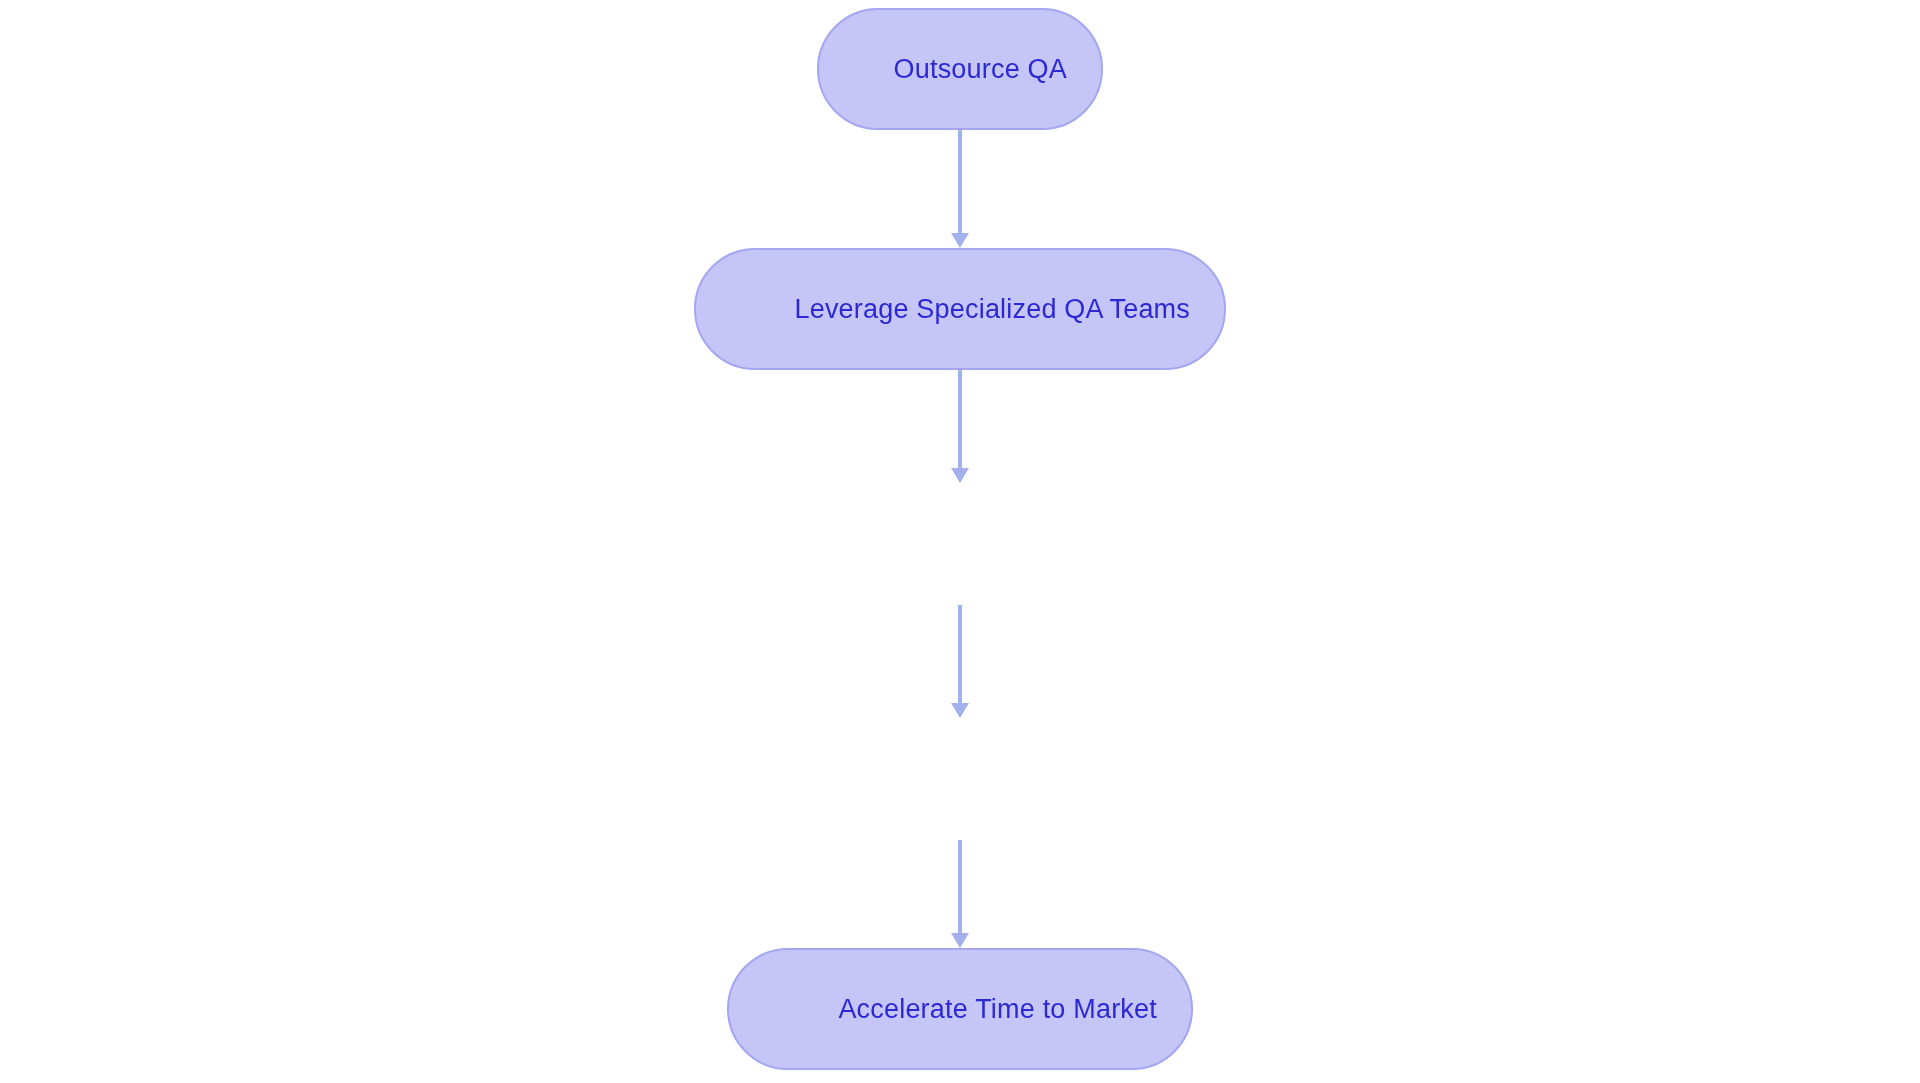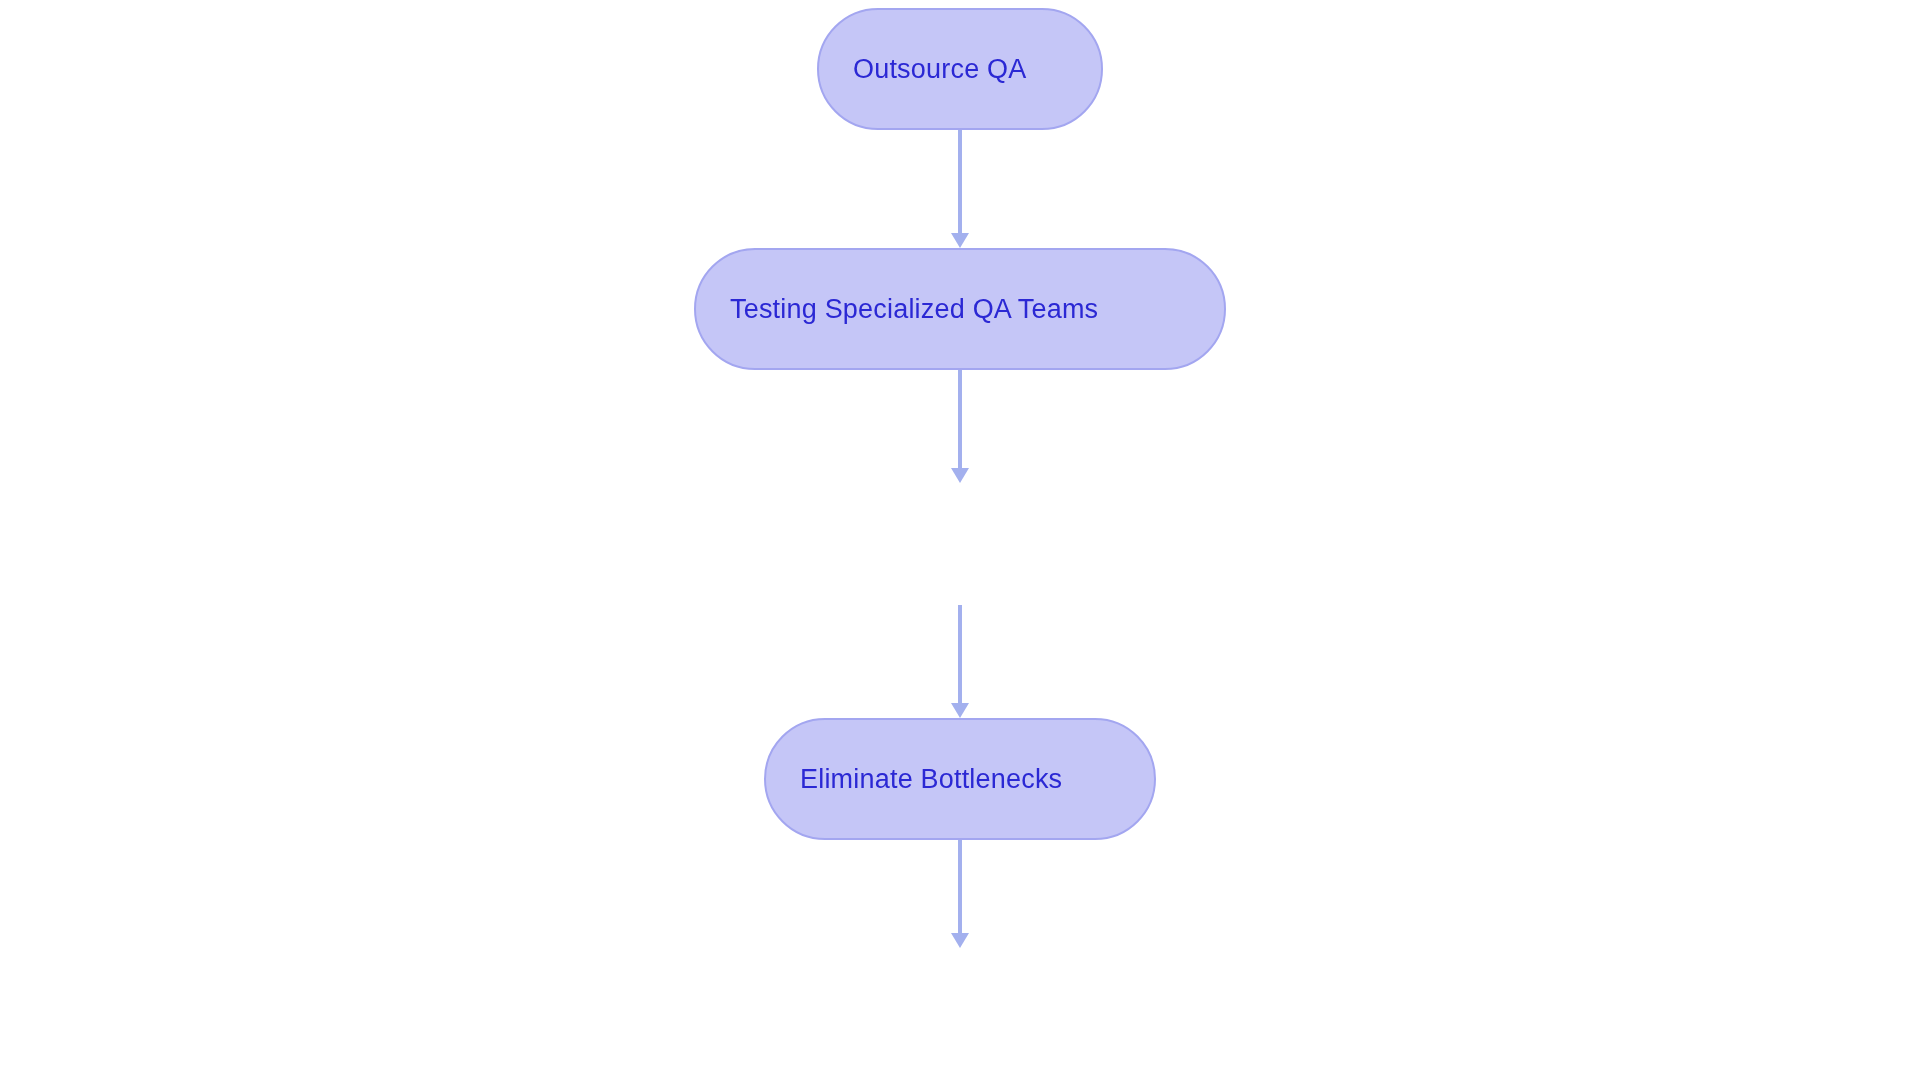--- a/index.html
+++ b/index.html
@@ -37,21 +37,21 @@
     position: absolute;
     left: 50%;
     transform: translateX(-50%);
     box-sizing: border-box;
     height: 122px;
     border: 2px solid #a3a6f0;
     background: #c5c6f7;
     border-radius: 61px;
     display: flex;
     align-items: center;
-    justify-content: flex-start;
+    justify-content: flex-end;
     padding: 0 34px;
   }
 
   .node-label {
     color: #2b28d4;
     font-size: 27px;
     line-height: 1;
     letter-spacing: 0.2px;
     white-space: nowrap;
     font-weight: 400;
@@ -104,38 +104,38 @@
     <div class="node node-1">
       <span class="node-label">Outsource QA</span>
     </div>
 
     <div class="connector conn-1">
       <div class="connector-line"></div>
       <div class="connector-head"></div>
     </div>
 
     <div class="node node-2">
-      <span class="node-label">Testing Specialized QA Teams</span>
+      <span class="node-label">Leverage Specialized QA Teams</span>
     </div>
 
     <div class="connector conn-2">
       <div class="connector-line"></div>
       <div class="connector-head"></div>
     </div>
 
 
     <div class="connector conn-3">
       <div class="connector-line"></div>
       <div class="connector-head"></div>
     </div>
 
-    <div class="node node-4">
-      <span class="node-label">Eliminate Bottlenecks</span>
-    </div>
 
     <div class="connector conn-4">
       <div class="connector-line"></div>
       <div class="connector-head"></div>
     </div>
 
+    <div class="node node-5">
+      <span class="node-label">Accelerate Time to Market</span>
+    </div>
 
   </div>
 </div>
 
 </body></html>

